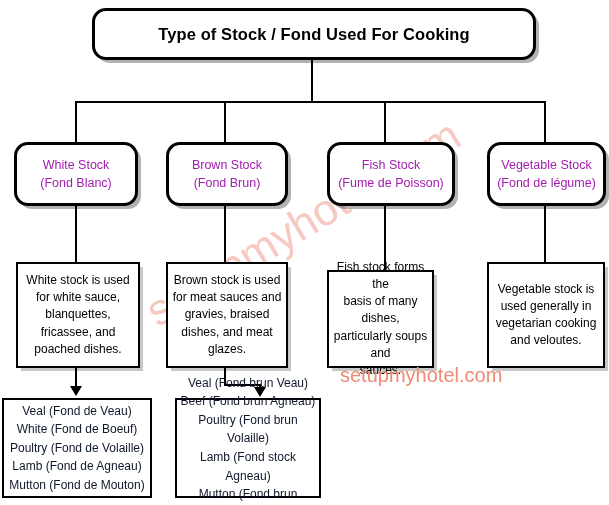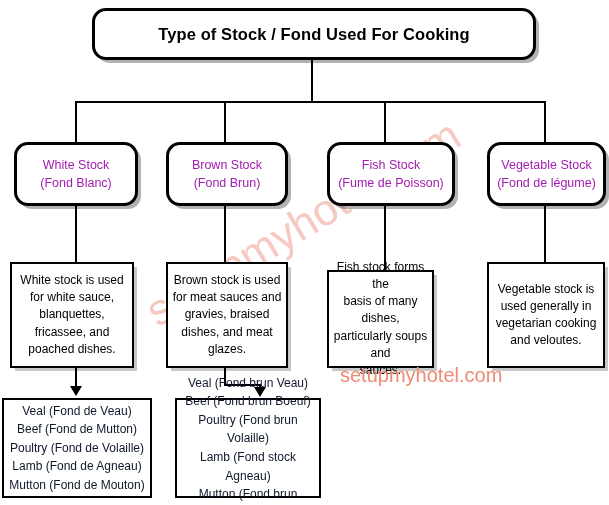--- a/index.html
+++ b/index.html
@@ -157,21 +157,21 @@
       <span class="subline">Vegetable Stock</span>
       <span class="subline">(Fond de légume)</span>
     </span>
   </div>
 
   <div class="line vline" style="left:75px; top:206px; width:2px; height:57px;"></div>
   <div class="line vline" style="left:224px; top:206px; width:2px; height:57px;"></div>
   <div class="line vline" style="left:384px; top:206px; width:2px; height:65px;"></div>
   <div class="line vline" style="left:544px; top:206px; width:2px; height:57px;"></div>
 
-  <div class="box box-sharp" style="left:10px; top:262px; width:124px; height:106px;">
+  <div class="box box-sharp" style="left:16px; top:262px; width:124px; height:106px;">
     <span class="desc-text">
       <span class="subline">White stock is used</span>
       <span class="subline">for white sauce,</span>
       <span class="subline">blanquettes,</span>
       <span class="subline">fricassee, and</span>
       <span class="subline">poached dishes.</span>
     </span>
   </div>
 
   <div class="box box-sharp" style="left:166px; top:262px; width:122px; height:106px;">
@@ -208,30 +208,30 @@
   <div class="arrowhead" style="left:70px; top:386px;"></div>
 
   <div class="line vline" style="left:224px; top:368px; width:2px; height:17px;"></div>
   <div class="line hline" style="left:224px; top:384px; width:37px; height:2px;"></div>
   <div class="line vline" style="left:259px; top:384px; width:2px; height:11px;"></div>
   <div class="arrowhead" style="left:254px; top:387px;"></div>
 
   <div class="box box-plain" style="left:2px; top:398px; width:150px; height:100px;">
     <span class="list-text">
       <span class="subline">Veal (Fond de Veau)</span>
-      <span class="subline">Beef (Fond de Mutton)</span>
+      <span class="subline">White (Fond de Boeuf)</span>
       <span class="subline">Poultry (Fond de Volaille)</span>
       <span class="subline">Lamb (Fond de Agneau)</span>
       <span class="subline">Mutton (Fond de Mouton)</span>
     </span>
   </div>
 
   <div class="box box-plain" style="left:175px; top:398px; width:146px; height:100px;">
     <span class="list-text">
       <span class="subline">Veal (Fond brun Veau)</span>
-      <span class="subline">Beef (Fond brun Boeuf)</span>
+      <span class="subline">Beef (Fond brun Agneau)</span>
       <span class="subline">Poultry (Fond brun Volaille)</span>
       <span class="subline">Lamb (Fond stock Agneau)</span>
       <span class="subline">Mutton (Fond brun  Mouton)</span>
     </span>
   </div>
 
 </div>
 
 </body></html>

